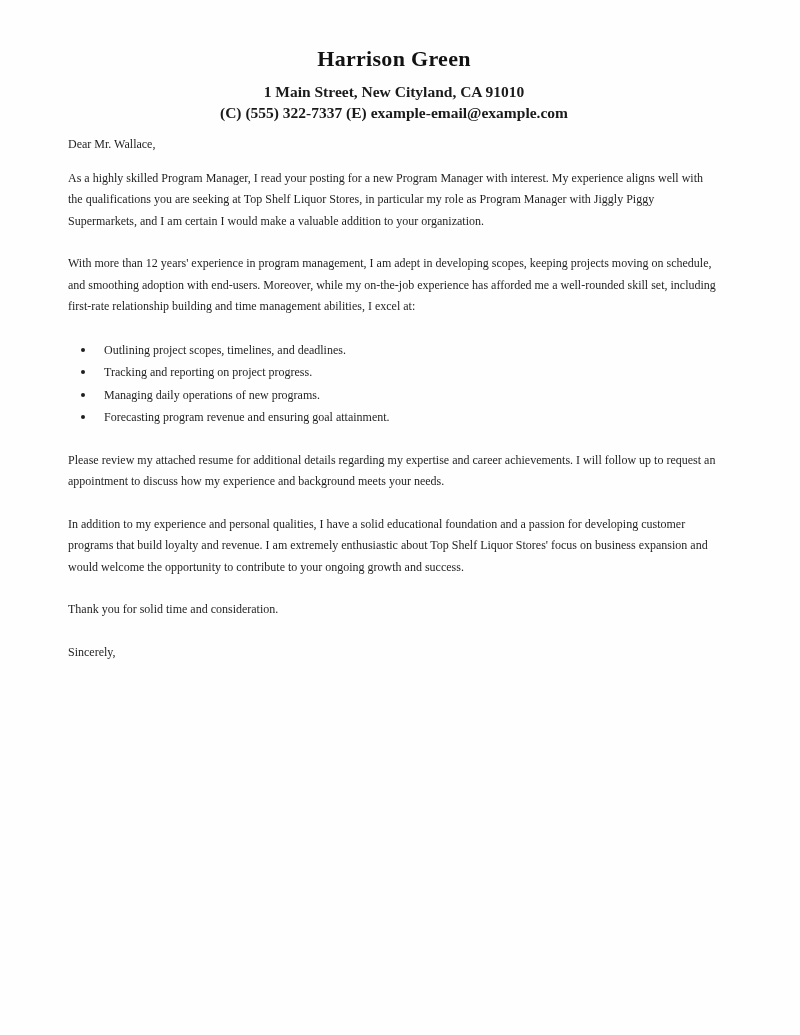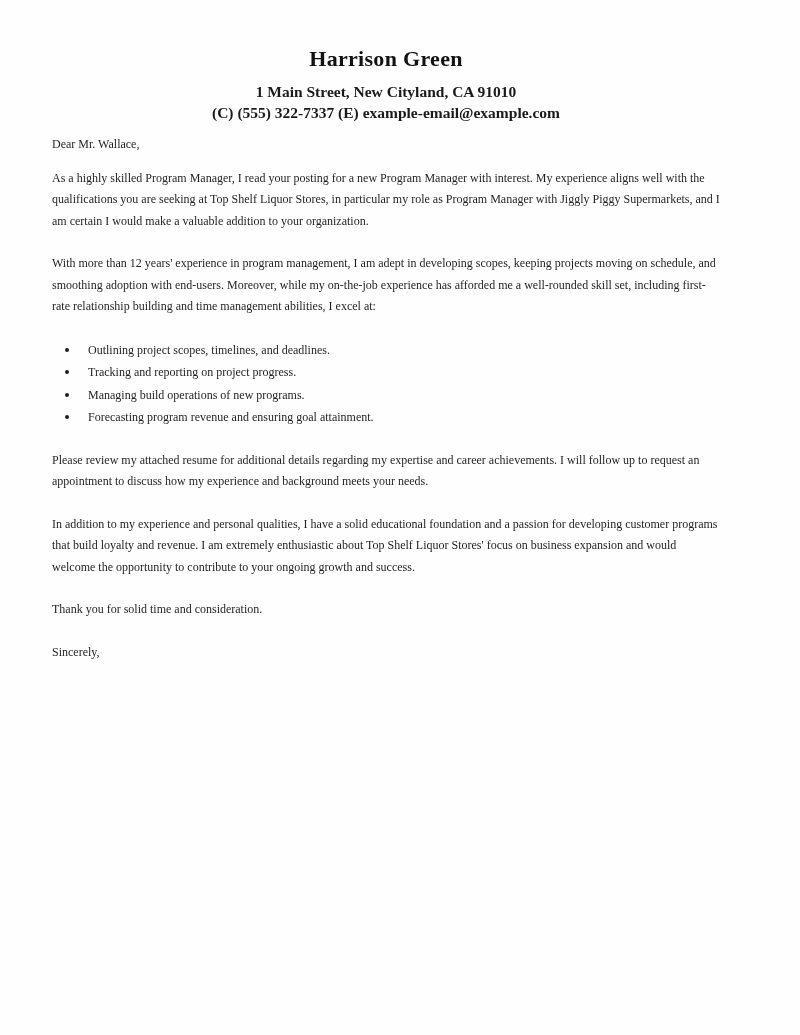--- a/index.html
+++ b/index.html
@@ -7,21 +7,21 @@
     padding: 0;
     background: #ffffff;
   }
   .page {
     position: relative;
     width: 800px;
     height: 1035px;
     margin: 0 auto;
     background: #fefefe;
     box-sizing: border-box;
-    padding: 46px 80px 0 52px;
+    padding: 46px 80px 0 68px;
     font-family: "Liberation Serif", "DejaVu Serif", serif;
     color: #1f1f1f;
     overflow: hidden;
   }
   
   .letter-header {
     text-align: center;
   }
   .sender-name {
     margin: 0 0 9px 0;
@@ -93,21 +93,21 @@
     <p class="salutation">Dear Mr. Wallace,</p>
 
     <div class="paragraph-group">
         <p class="para">As a highly skilled Program Manager, I read your posting for a new Program Manager with interest. My experience aligns well with the qualifications you are seeking at Top Shelf Liquor Stores, in particular my role as Program Manager with Jiggly Piggy Supermarkets, and I am certain I would make a valuable addition to your organization.</p>
         <p class="para">With more than 12 years' experience in program management, I am adept in developing scopes, keeping projects moving on schedule, and smoothing adoption with end-users. Moreover, while my on-the-job experience has afforded me a well-rounded skill set, including first-rate relationship building and time management abilities, I excel at:</p>
       </div>
 
     <ul class="skills">
         <li class="skill">Outlining project scopes, timelines, and deadlines.</li>
         <li class="skill">Tracking and reporting on project progress.</li>
-        <li class="skill">Managing build operations of new programs.</li>
+        <li class="skill">Managing daily operations of new programs.</li>
         <li class="skill">Forecasting program revenue and ensuring goal attainment.</li>
       </ul>
 
     <div class="paragraph-group">
         <p class="para">Please review my attached resume for additional details regarding my expertise and career achievements. I will follow up to request an appointment to discuss how my experience and background meets your needs.</p>
         <p class="para">In addition to my experience and personal qualities, I have a solid educational foundation and a passion for developing customer programs that build loyalty and revenue. I am extremely enthusiastic about Top Shelf Liquor Stores' focus on business expansion and would welcome the opportunity to contribute to your ongoing growth and success.</p>
         <p class="para">Thank you for solid time and consideration.</p>
       </div>
 
     <div class="signoff">

